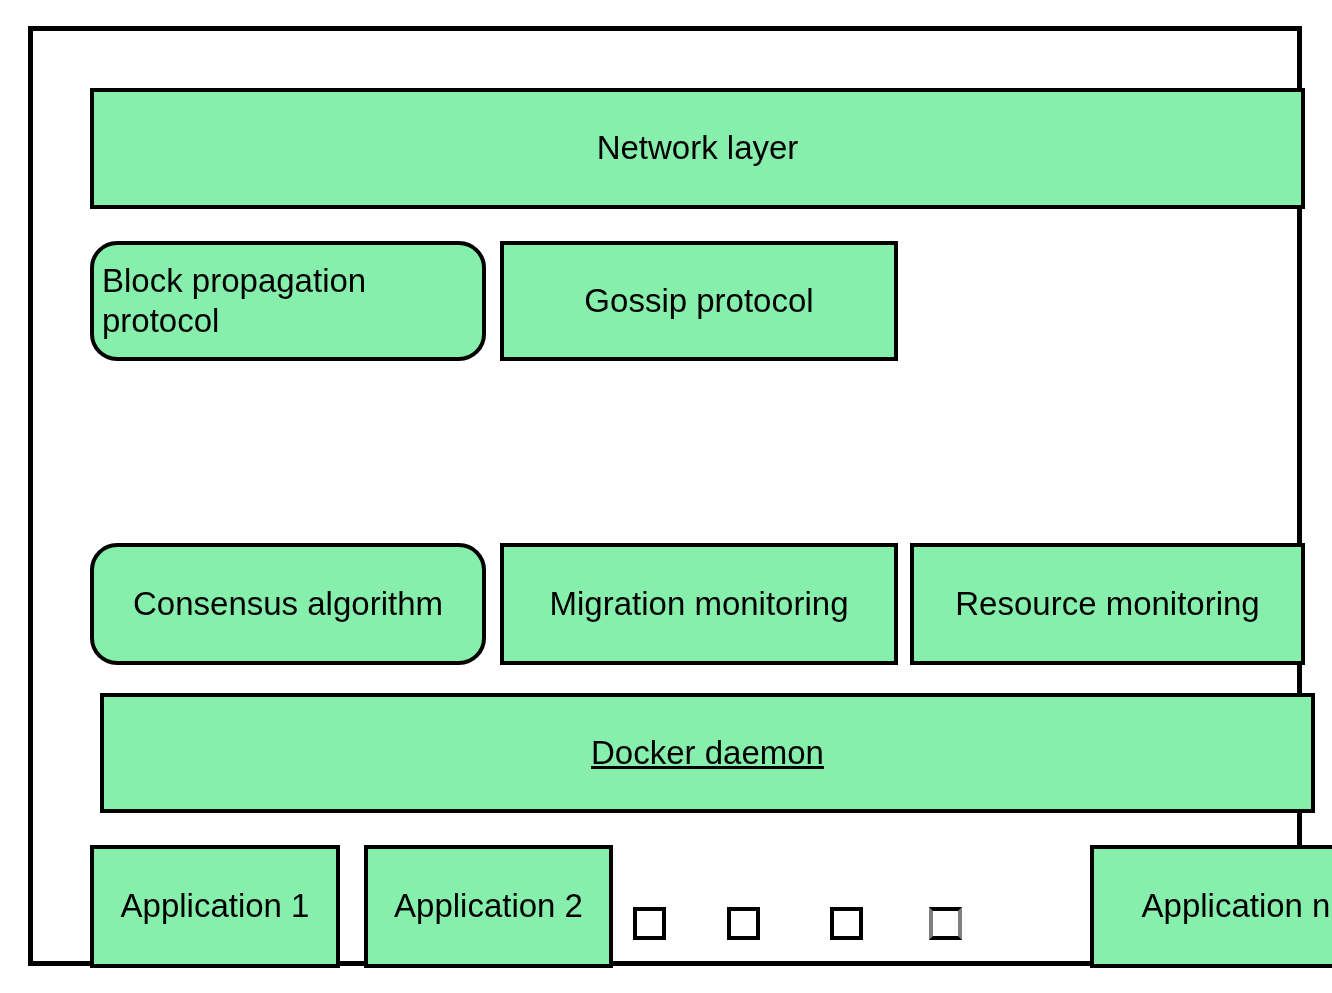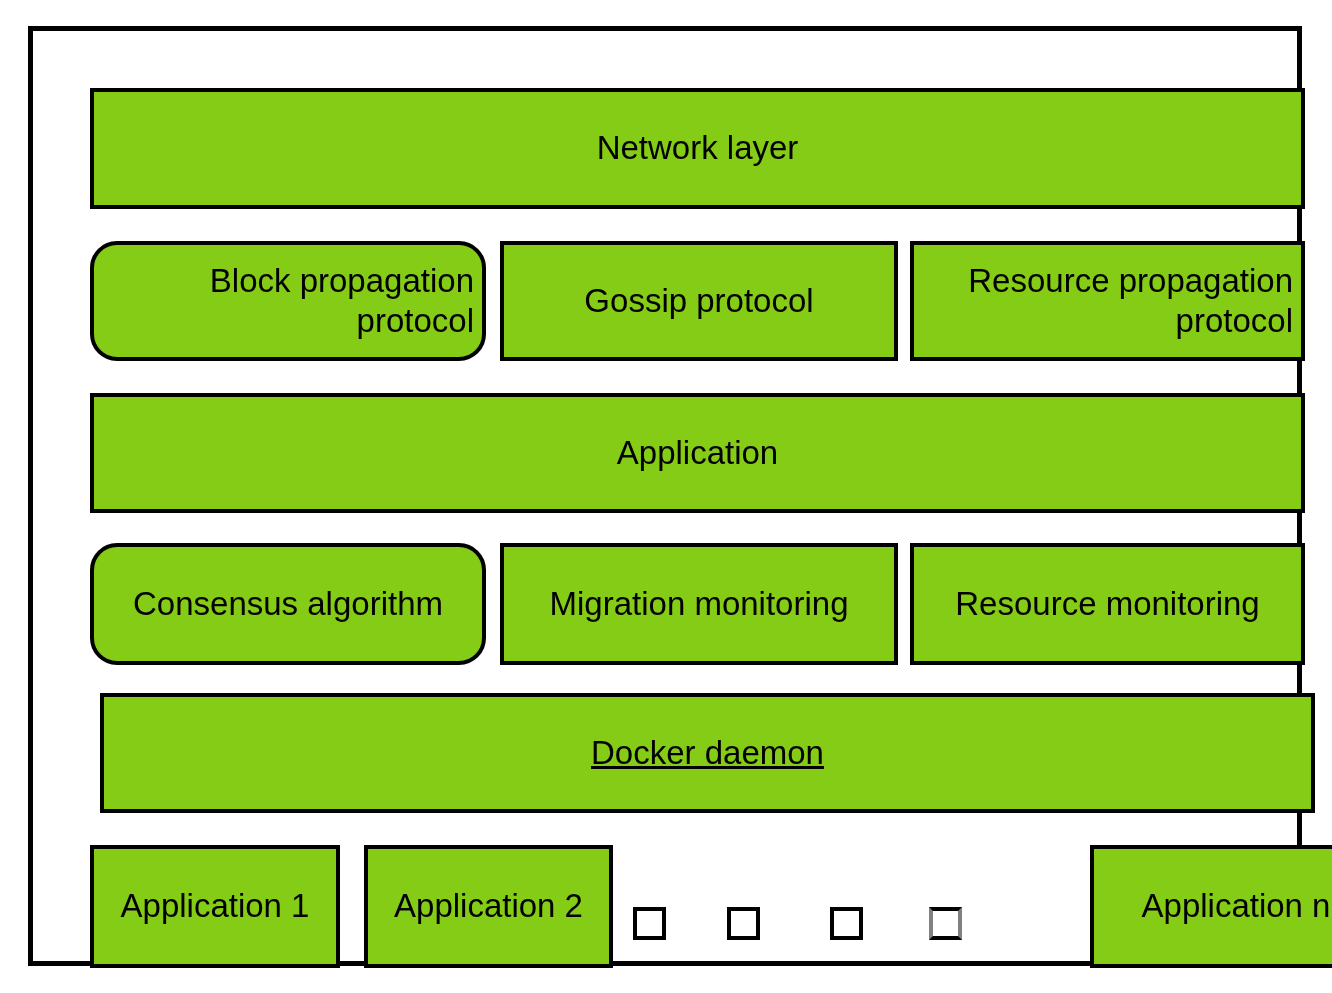--- a/index.html
+++ b/index.html
@@ -21,26 +21,26 @@
     top: 26px;
     width: 1274px;
     height: 940px;
     border: 5px solid #000000;
     box-sizing: border-box;
     background: #ffffff;
   }
   .box {
     position: absolute;
     border: 4px solid #000000;
-    background: #84cc16;
+    background: #86efac;
     box-sizing: border-box;
     display: flex;
     align-items: center;
     justify-content: center;
-    text-align: right;
+    text-align: left;
     font-size: 33px;
     line-height: 1.22;
     color: #000000;
     padding: 0 8px;
   }
   
   .r1 { left: 57px; top: 57px;  width: 1215px; height: 121px; }
   
   .r2 { top: 210px; height: 120px; }
   .c1 { left: 57px;  width: 396px; border-radius: 27px; }
@@ -81,27 +81,21 @@
     <div class="box r1">
       <span>Network layer</span>
     </div>
 
     <div class="box r2 c1">
       <span>Block propagation protocol</span>
     </div>
     <div class="box r2 c2">
       <span>Gossip protocol</span>
     </div>
-    <div class="box r2 c3">
-      <span>Resource propagation protocol</span>
-    </div>
 
-    <div class="box r3">
-      <span>Application</span>
-    </div>
 
     <div class="box r4 c1">
       <span>Consensus algorithm</span>
     </div>
     <div class="box r4 c2">
       <span>Migration monitoring</span>
     </div>
     <div class="box r4 c3">
       <span>Resource monitoring</span>
     </div>

